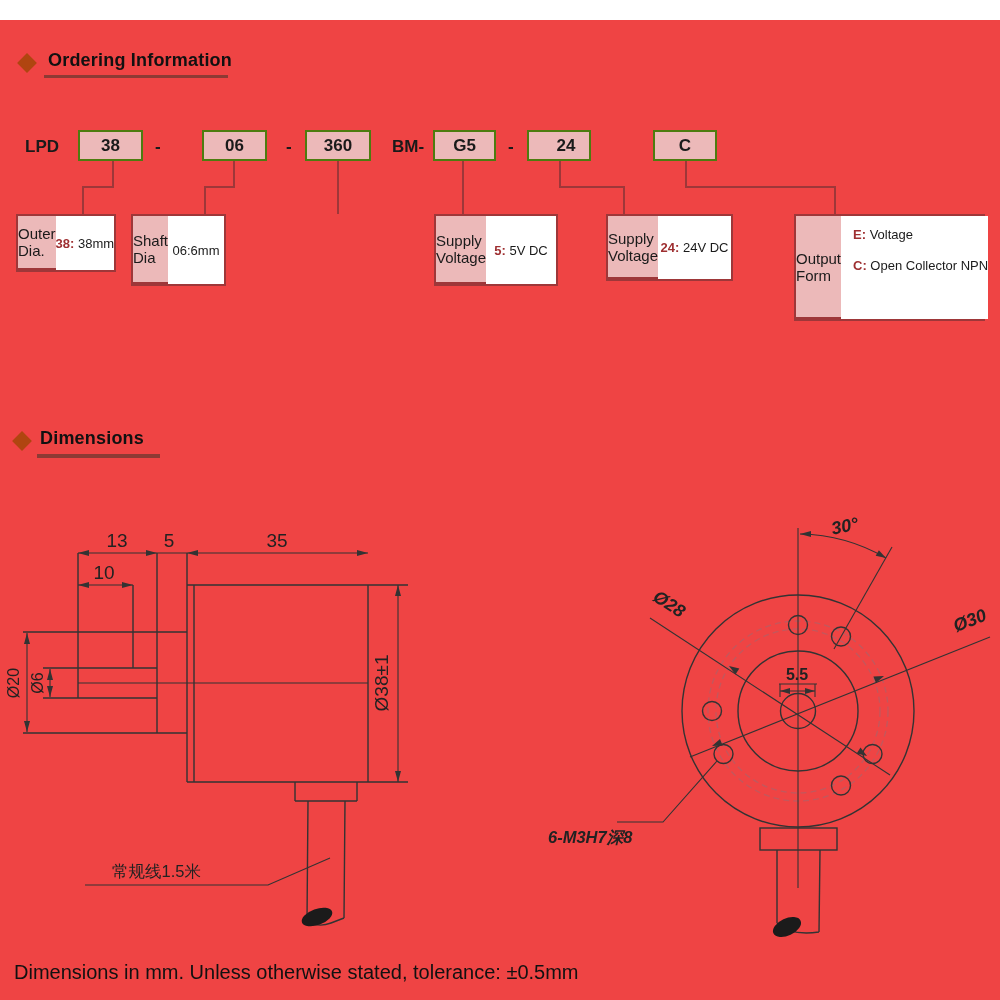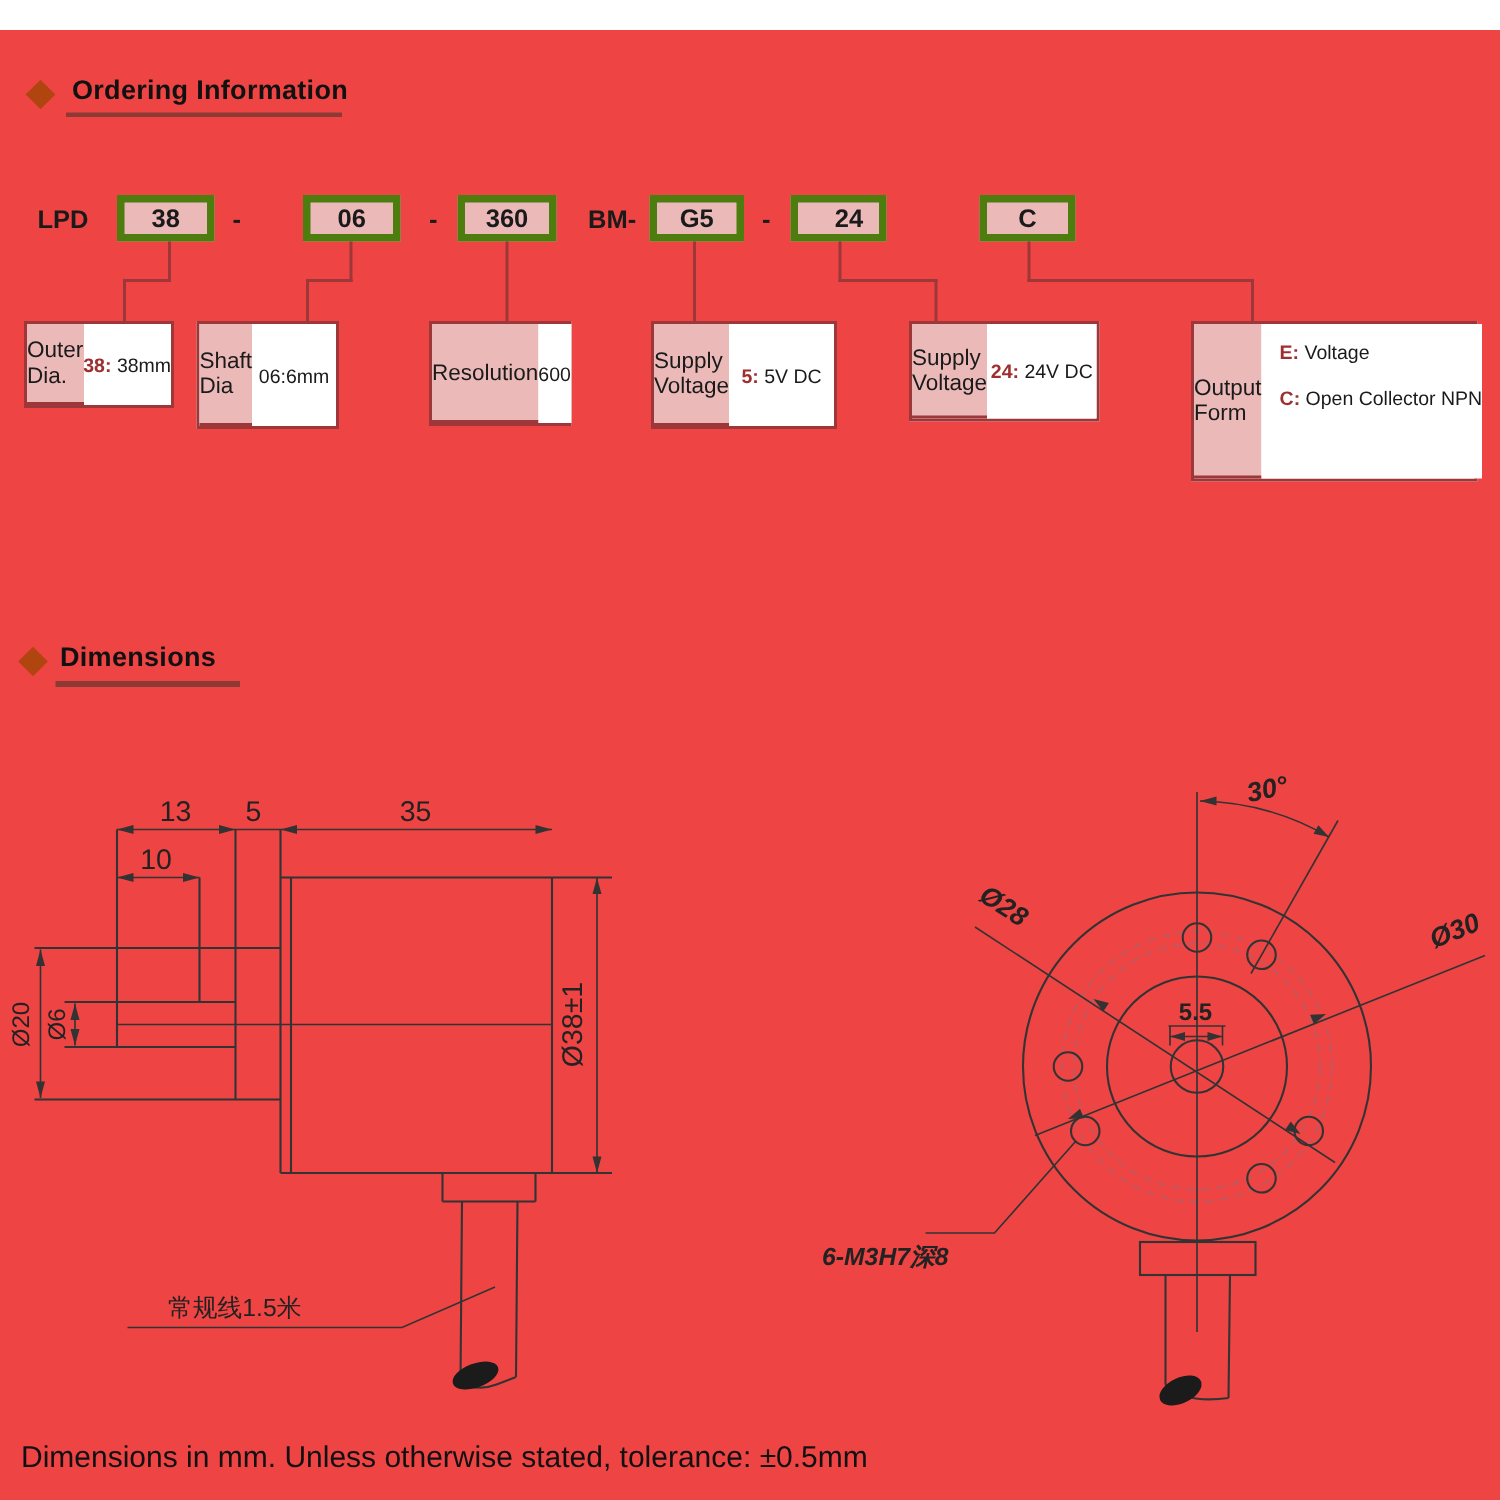--- a/index.html
+++ b/index.html
@@ -4,21 +4,21 @@
 <style>
   html,body{margin:0;padding:0;background:#fff;}
   .stage{position:relative;width:1000px;height:1000px;background:#ef4444;overflow:hidden;
          font-family:"Liberation Sans", sans-serif;color:#111;margin-top:20px;}
   .abs{position:absolute;}
   
   .diamond{width:14px;height:14px;background:#b04510;transform:rotate(45deg);}
   .sec-title{font-size:18px;font-weight:bold;color:#111;letter-spacing:0.2px;}
   .underbar{height:3px;background:#8d3a34;}
   
-  .codebox{background:#ecb9b9;border:5px solid #4d7c0f;box-sizing:border-box;
+  .codebox{background:#ecb9b9;border:2px solid #4d7c0f;box-sizing:border-box;
            display:flex;align-items:center;justify-content:center;
            font-size:17px;font-weight:bold;color:#1a1a1a;}
   .codetext{font-size:17px;font-weight:bold;color:#1a1a1a;}
   .sep{font-size:17px;font-weight:bold;color:#1a1a1a;}
   .conn{background:#9e3739;}
   
   .field{border:2px solid #9e3739;box-sizing:border-box;background:#fff;display:flex;flex-direction:row;}
   .field .bar{background:#ecb9b9;border-bottom:2px solid #9e3739;flex:0 0 25px;
               display:flex;align-items:center;justify-content:center;
               font-size:15px;color:#1a1a1a;}
@@ -77,26 +77,20 @@
         <span class="red valline">38:</span>
         <span class="valline"> 38mm</span>
       </div>
   </div>
   <div class="abs field" style="left:131px;top:194px;width:95px;height:72px;">
     <div class="bar">Shaft Dia</div>
     <div class="val">
         <span class="valline">06:6mm</span>
       </div>
   </div>
-  <div class="abs field" style="left:286px;top:194px;width:95px;height:70px;">
-    <div class="bar">Resolution</div>
-    <div class="val">
-        <span class="valline">600</span>
-      </div>
-  </div>
   <div class="abs field" style="left:434px;top:194px;width:124px;height:72px;">
     <div class="bar">Supply Voltage</div>
     <div class="val">
         <span class="red valline">5:</span>
         <span class="valline"> 5V DC</span>
       </div>
   </div>
   <div class="abs field" style="left:606px;top:194px;width:127px;height:67px;">
     <div class="bar">Supply Voltage</div>
     <div class="val">

